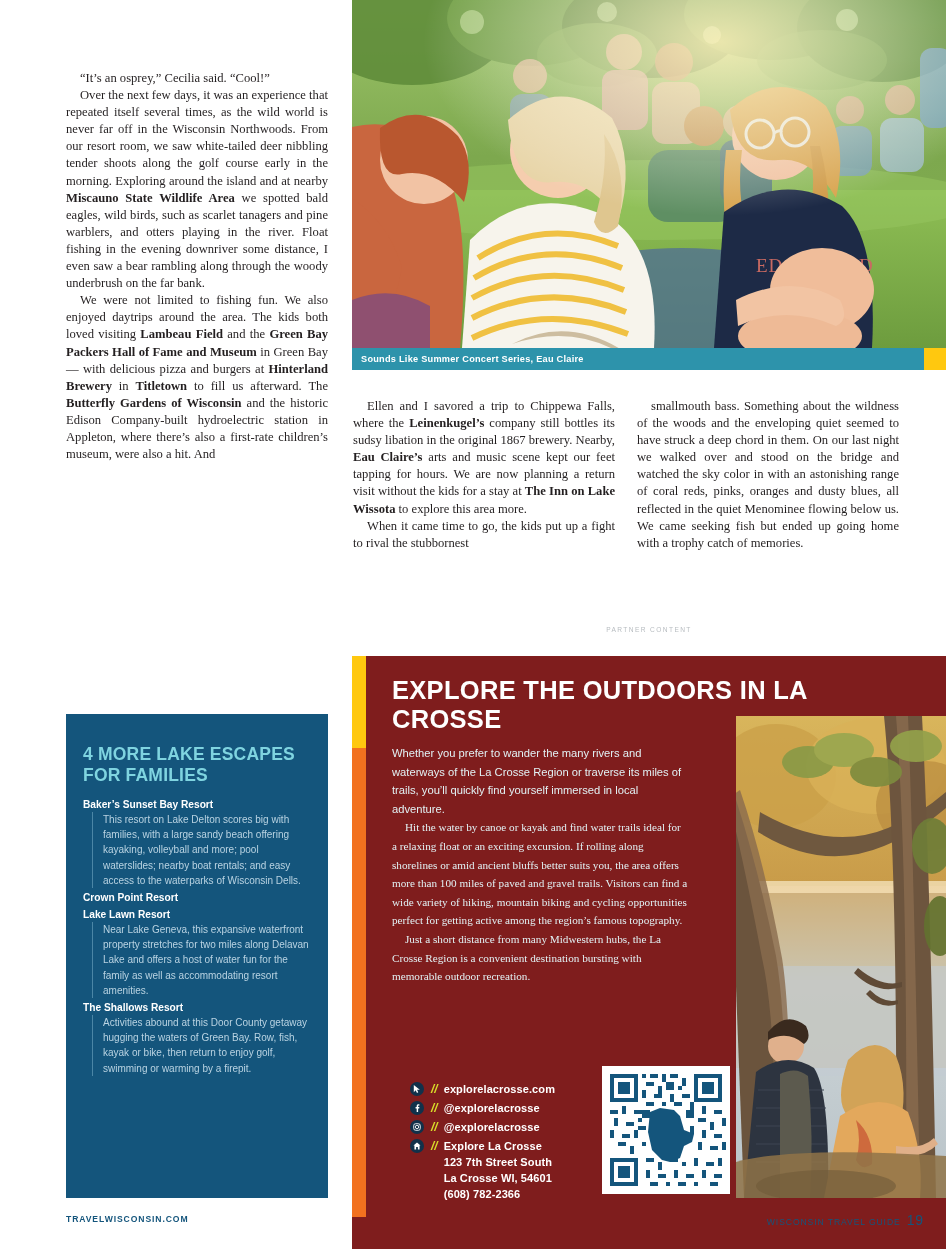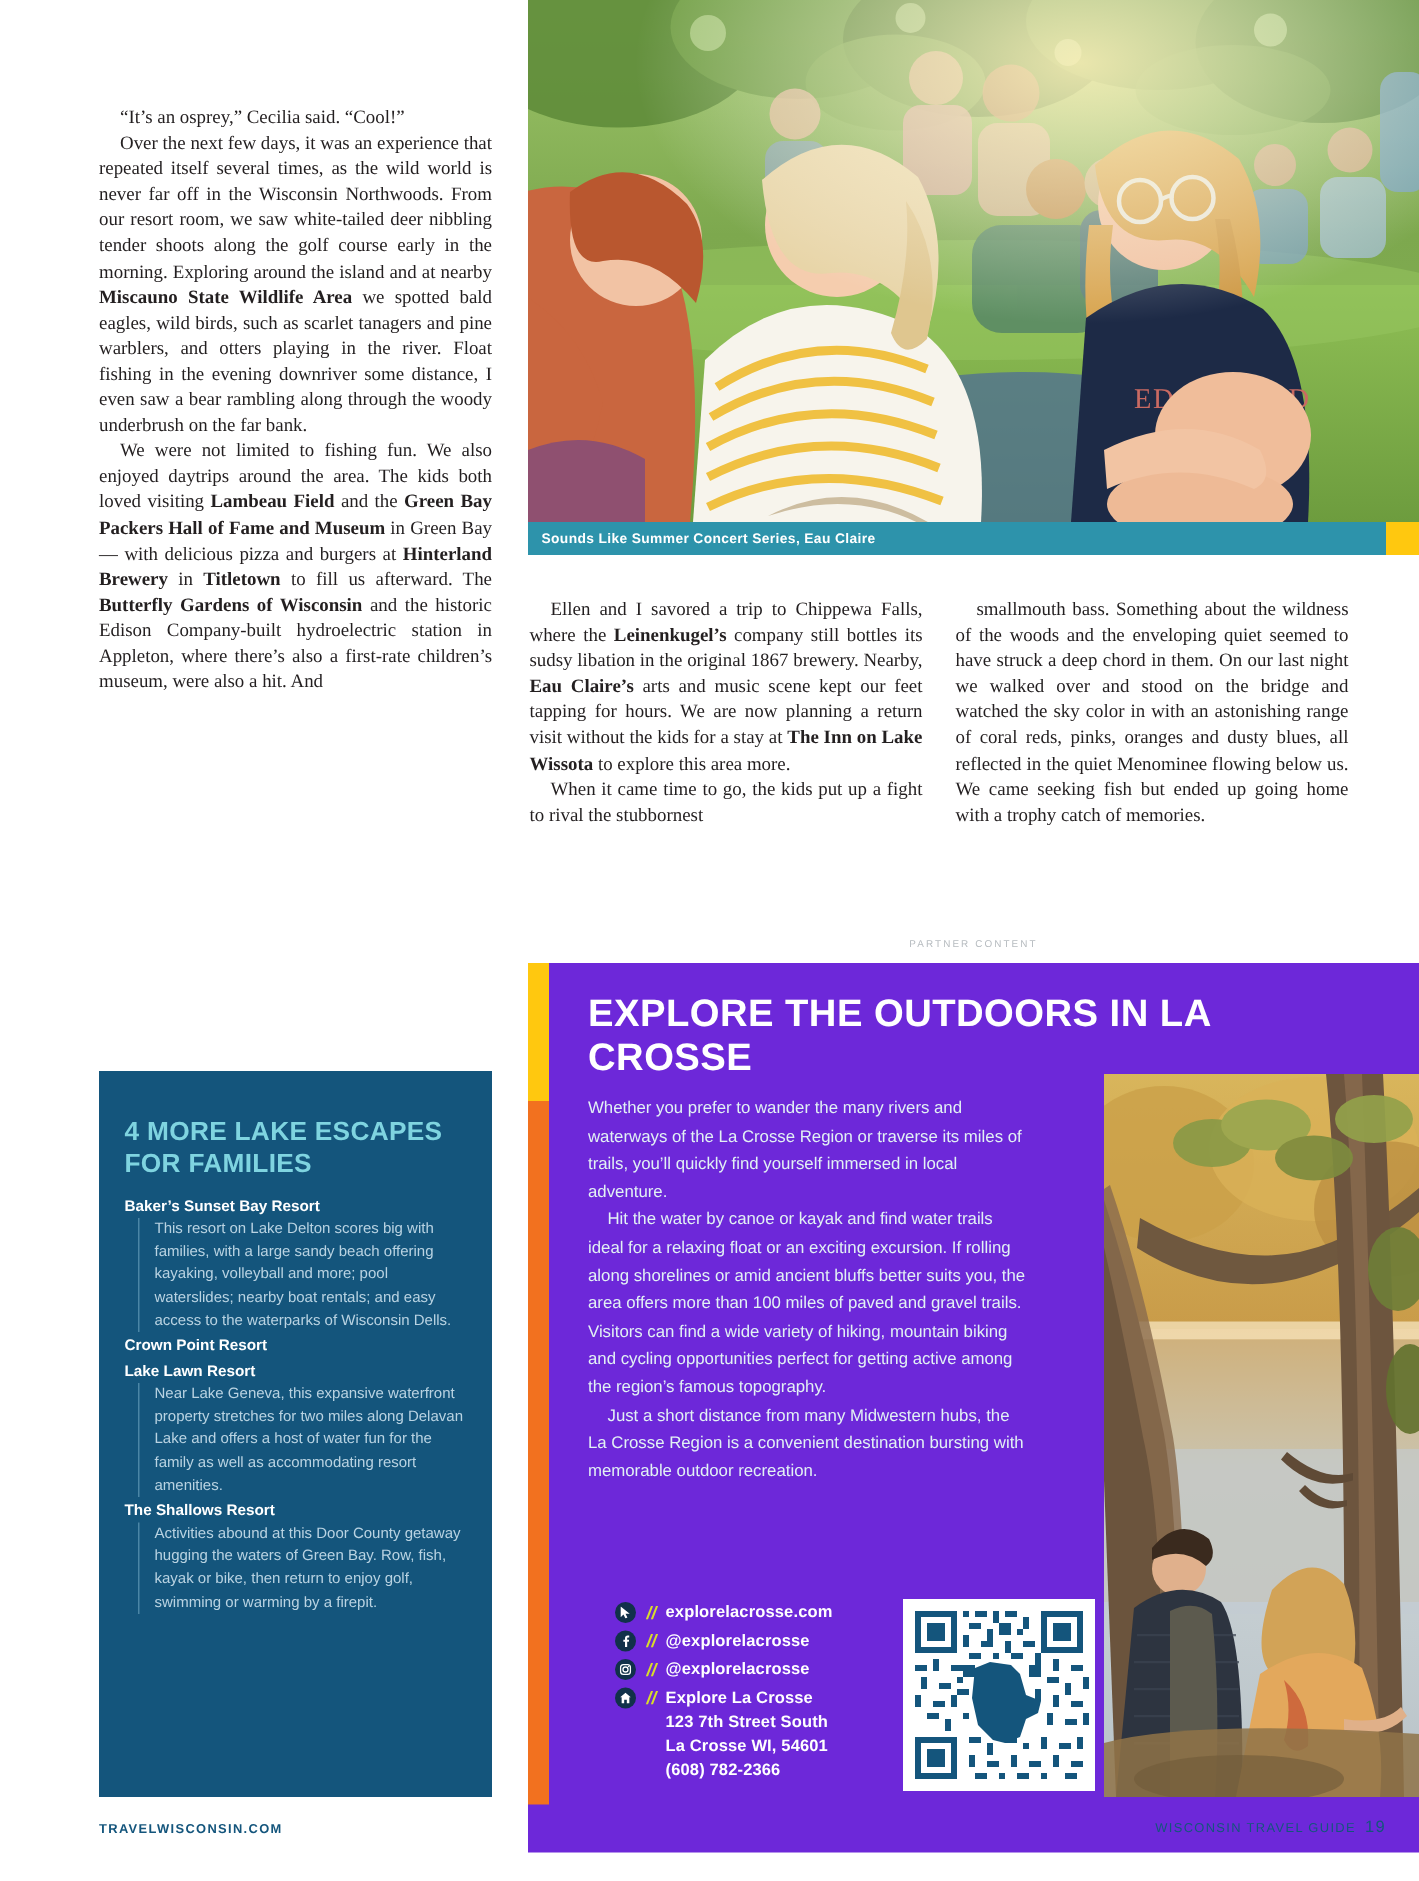--- a/index.html
+++ b/index.html
@@ -115,24 +115,24 @@
     width: 594px;
     text-align: center;
     font-size: 6.6px;
     letter-spacing: 1.4px;
     color: #b7bcc0;
     font-weight: normal;
   }
   .ad {
     position: absolute;
     left: 352px;
-    top: 642px;
+    top: 656px;
     width: 594px;
     height: 593px;
-    background: #6d28d9;
+    background: #7f1d1d;
     overflow: hidden;
   }
   .ad-bar-yellow {
     position: absolute;
     left: 0; top: 0;
     width: 14px; height: 92px;
     background: #ffc80f;
   }
   .ad-bar-orange {
     position: absolute;
@@ -154,21 +154,21 @@
   .ad-body {
     position: absolute;
     left: 40px;
     top: 88px;
     width: 296px;
     color: #e2f1f4;
     font-size: 11.2px;
     line-height: 18.6px;
   }
   .ad-body p { margin: 0; }
-  .ad-body p.ind { text-indent: 13px; }
+  .ad-body p.ind { text-indent: 13px; font-family: Liberation Serif, serif; }
 
   .ad-contact {
     position: absolute;
     left: 58px;
     top: 425px;
     width: 250px;
     color: #ffffff;
   }
   .contact-row {
     display: flex;
@@ -243,21 +243,21 @@
     right: 22px;
     top: 1212px;
     font-size: 8.6px;
     letter-spacing: 0.9px;
     color: #14557c;
     display: flex;
     align-items: baseline;
     gap: 6px;
   }
   .footer-page {
-    font-size: 11px;
+    font-size: 14px;
     font-weight: normal;
     color: #14557c;
   }
 </style>
 </head>
 <body>
 
 <div class="page">
 
   <div class="hero-photo">

